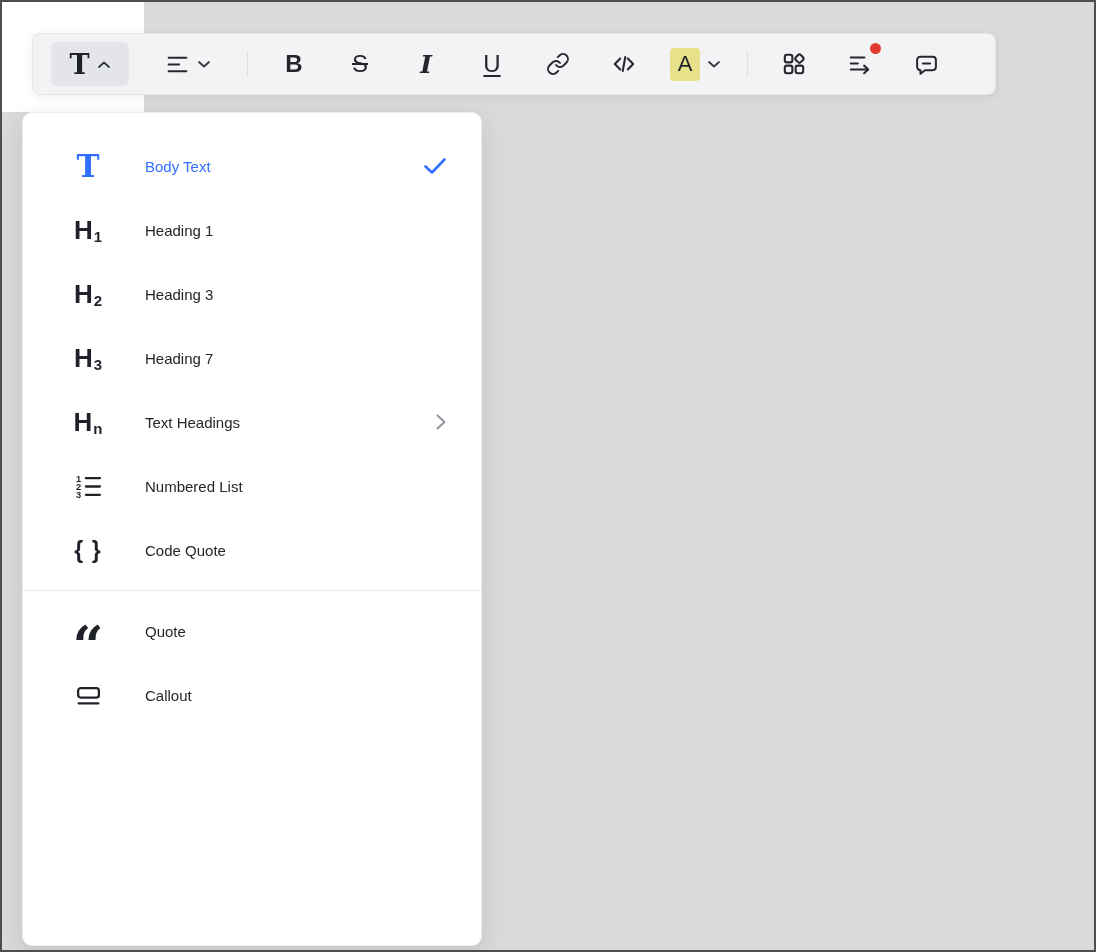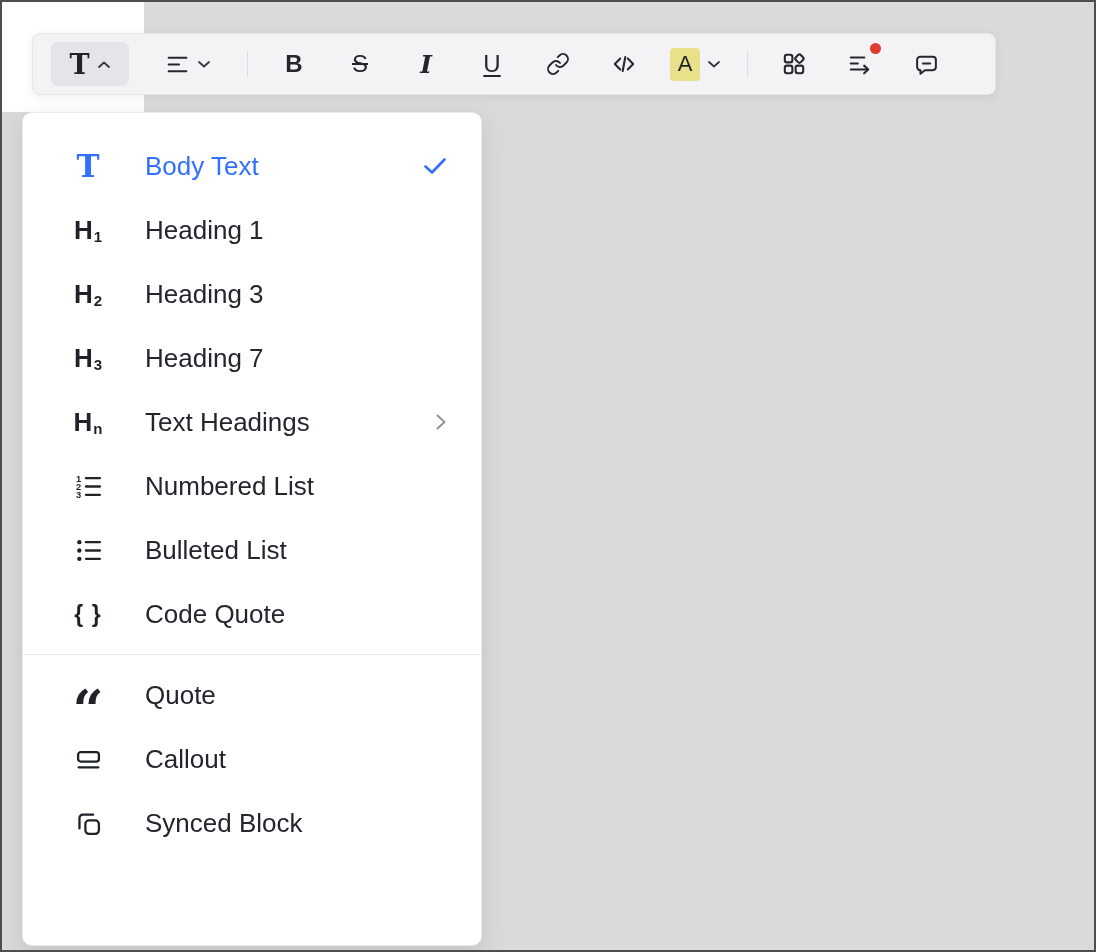--- a/index.html
+++ b/index.html
@@ -30,21 +30,21 @@
   .badge-wrap{position:relative;}
   .red-dot{position:absolute;top:1px;right:-1px;width:11px;height:11px;border-radius:50%;
     background:var(--badge,#df3b30);}
 
   
   .menu{position:absolute;left:20px;top:110px;width:460px;height:834px;box-sizing:border-box;
     background:#ffffff;border:1px solid #ececef;border-radius:10px;
     box-shadow:0 8px 24px rgba(31,35,41,.12);padding-top:21px;}
   .menu-item{height:64px;display:flex;align-items:center;padding:0 34px 0 44px;gap:36px;cursor:pointer;}
   .mi-icon{width:42px;height:42px;display:flex;align-items:center;justify-content:center;flex:none;}
-  .mi-label{font-size:26px;color:#23262c;}
+  .mi-label{font-size:15px;color:#23262c;}
   .menu-item.selected .mi-label{color:var(--accent,#3370ff);}
   .right{margin-left:auto;}
   .menu-divider{height:1px;background:#e6e8ea;margin:8px 0;}
 
   .t-ic{font-family:"DejaVu Serif",serif;font-size:31px;font-weight:600;color:var(--accent,#3370ff);line-height:1;}
   .h-ic{font-size:26px;font-weight:600;color:#1f2329;line-height:1;display:flex;align-items:baseline;}
   .h-sub{font-size:15px;font-weight:600;margin-left:1px;position:relative;top:3px;}
   .code-ic{font-size:23px;font-weight:600;color:#1f2329;letter-spacing:1px;line-height:1;}
   .quote-ic{font-family:"DejaVu Serif",serif;font-size:54px;font-weight:700;color:#1f2329;
     line-height:0;position:relative;top:15px;}
@@ -208,33 +208,20 @@
           <line x1="10.5" y1="13" x2="24" y2="13"></line>
           <line x1="10.5" y1="21" x2="24" y2="21"></line>
           <text x="1" y="8.2" class="nl-num">1</text>
           <text x="1" y="16.2" class="nl-num">2</text>
           <text x="1" y="24.2" class="nl-num">3</text>
         </svg>
       </span>
       <span class="mi-label">Numbered List</span>
     </div>
 
-    <div class="menu-item">
-      <span class="mi-icon">
-        <svg class="mi-svg" width="27" height="27" viewBox="0 0 26 26">
-          <circle cx="4.2" cy="5" r="2.1" class="fillc"></circle>
-          <circle cx="4.2" cy="13" r="2.1" class="fillc"></circle>
-          <circle cx="4.2" cy="21" r="2.1" class="fillc"></circle>
-          <line x1="10.5" y1="5" x2="24" y2="5"></line>
-          <line x1="10.5" y1="13" x2="24" y2="13"></line>
-          <line x1="10.5" y1="21" x2="24" y2="21"></line>
-        </svg>
-      </span>
-      <span class="mi-label">Bulleted List</span>
-    </div>
 
 
     <div class="menu-item">
       <span class="mi-icon">
         <span class="code-ic">{ }</span>
       </span>
       <span class="mi-label">Code Quote</span>
     </div>
 
     <div class="menu-divider"></div>
@@ -249,24 +236,15 @@
     <div class="menu-item">
       <span class="mi-icon">
         <svg class="mi-svg" width="27" height="27" viewBox="0 0 26 26">
           <rect x="3" y="6" width="20" height="9" rx="2.5"></rect>
           <line x1="3.5" y1="20.5" x2="22.5" y2="20.5"></line>
         </svg>
       </span>
       <span class="mi-label">Callout</span>
     </div>
 
-    <div class="menu-item">
-      <span class="mi-icon">
-        <svg class="mi-svg" width="27" height="27" viewBox="0 0 26 26">
-          <rect x="10" y="10" width="13" height="13" rx="3.5"></rect>
-          <path d="M17.5 4.5 h-10 a3.2 3.2 0 0 0 -3.2 3.2 v10"></path>
-        </svg>
-      </span>
-      <span class="mi-label">Synced Block</span>
-    </div>
 
   </div>
 </div>
 
 </body></html>

